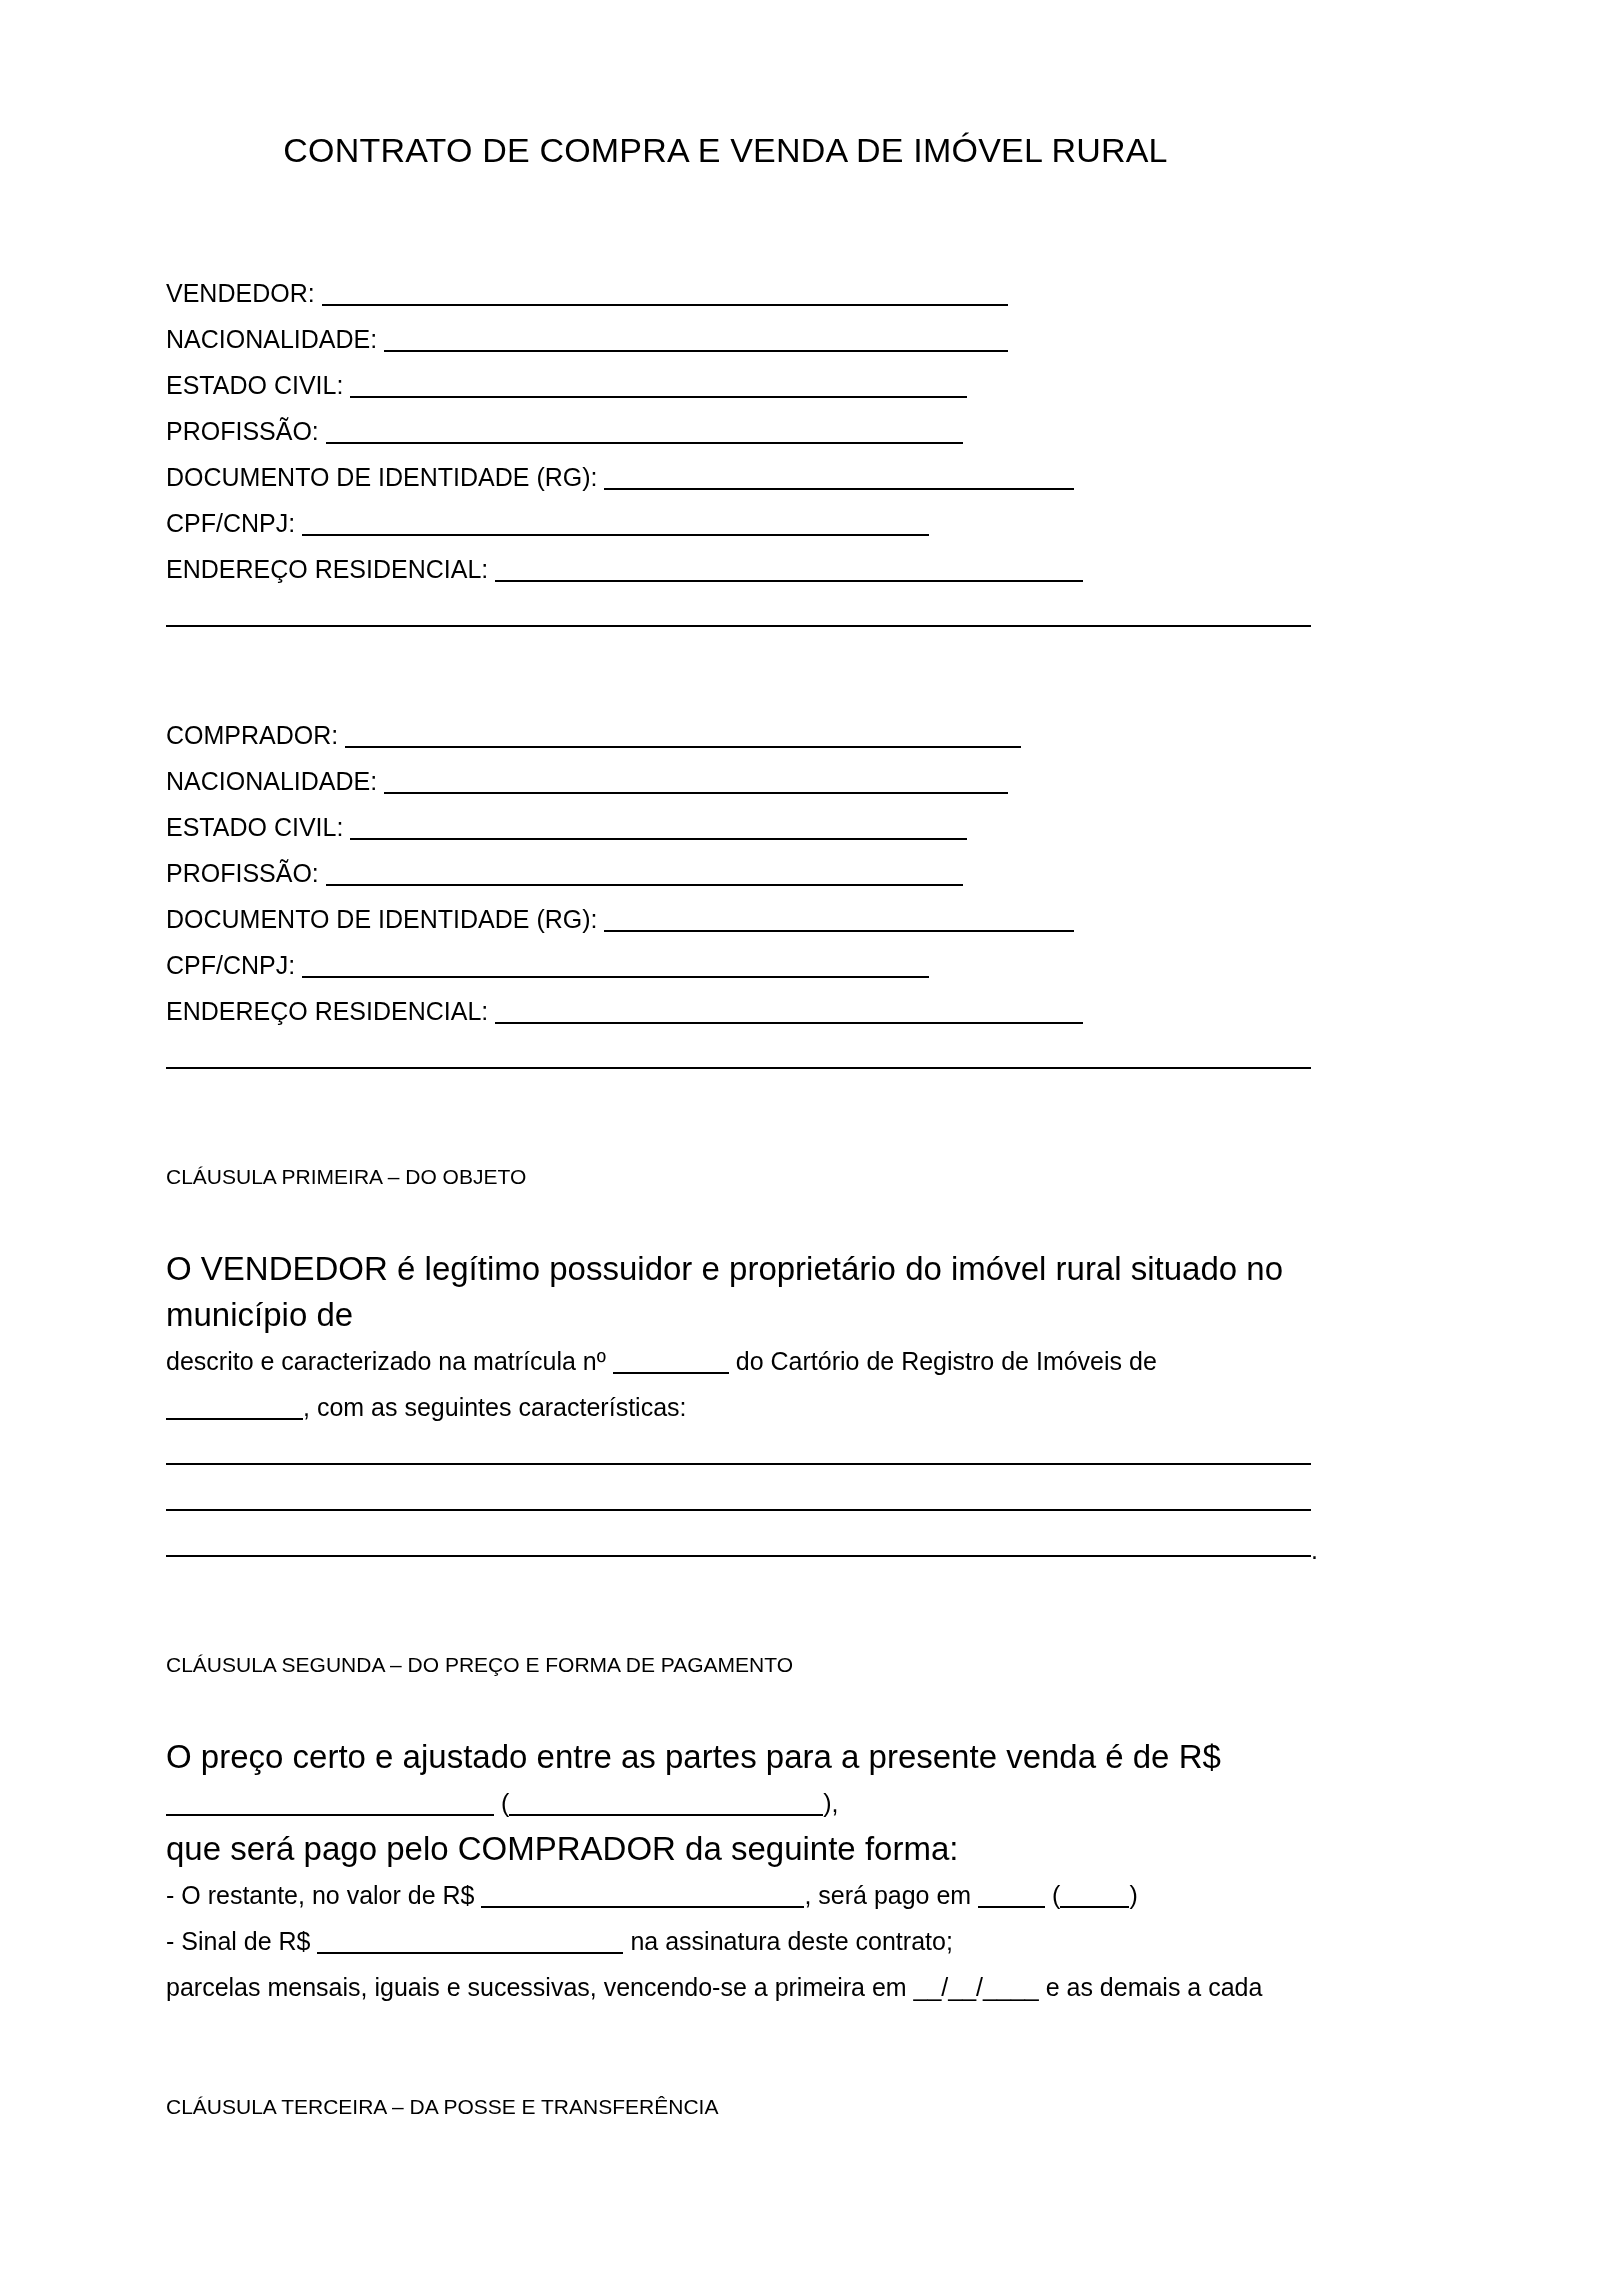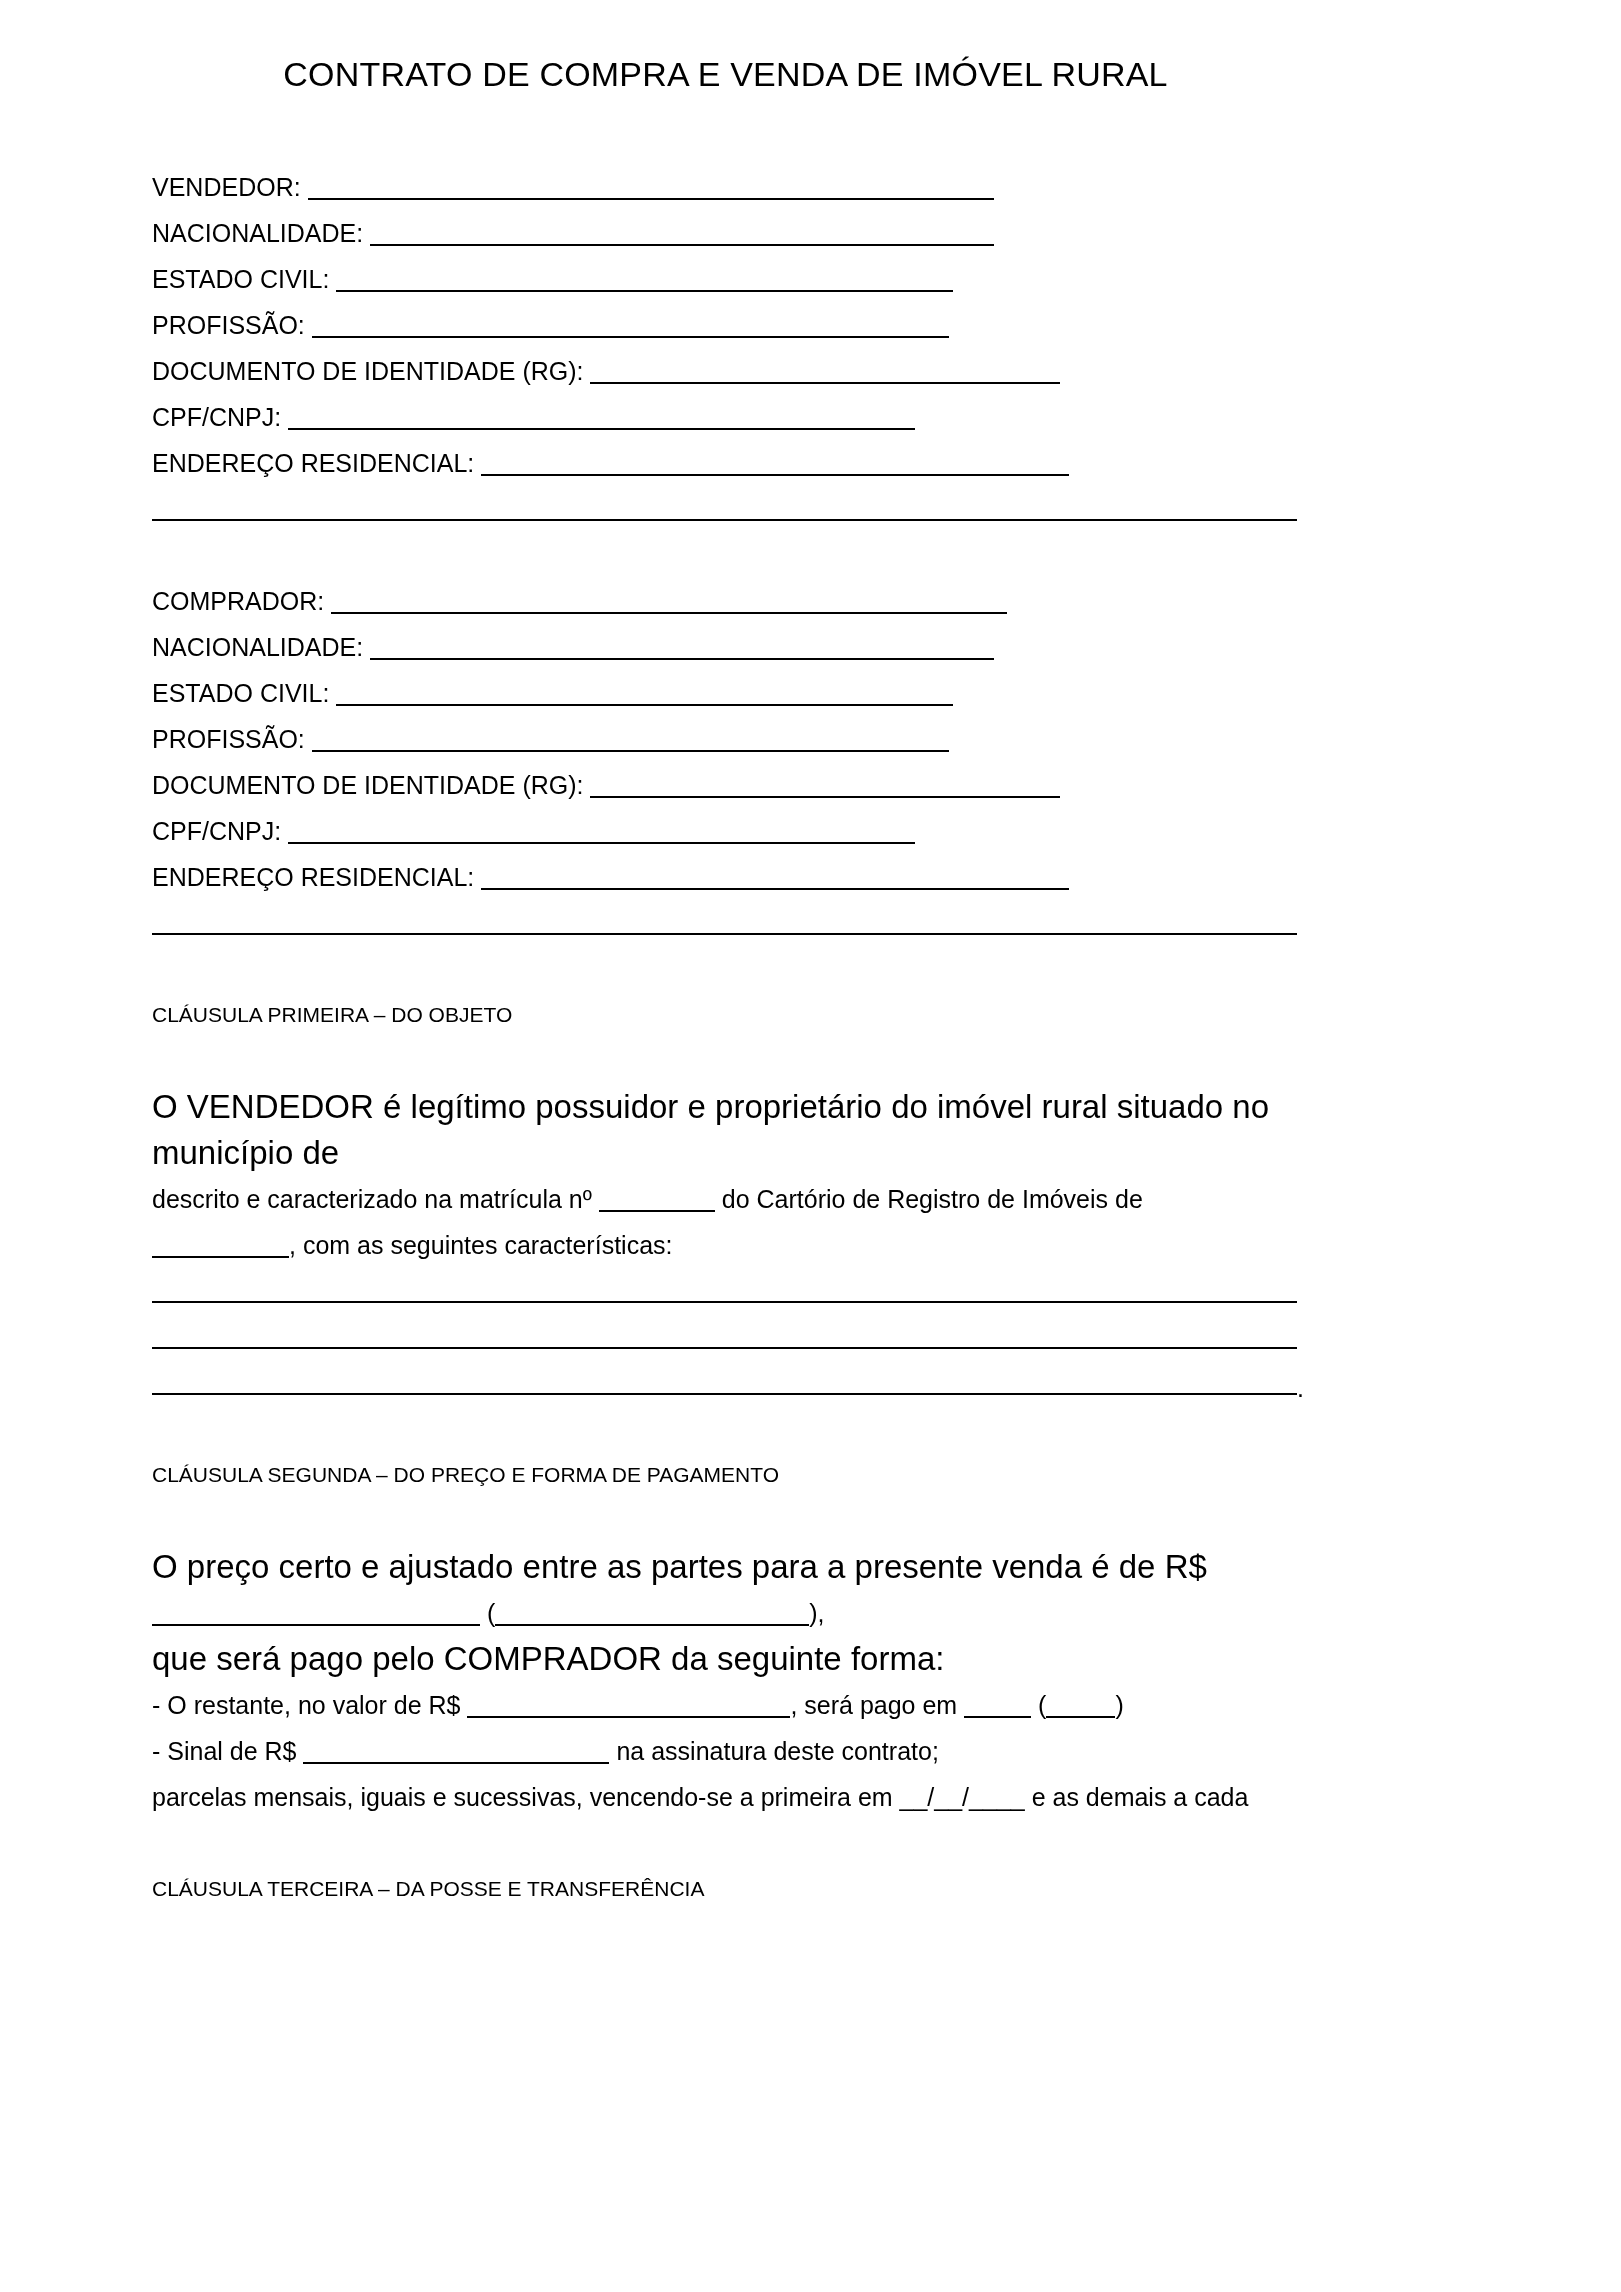--- a/index.html
+++ b/index.html
@@ -23,26 +23,26 @@
     top: 0;
     width: 1147px;
   }
 
   .doc-title {
     text-align: center;
     font-size: 34px;
     font-weight: 400;
     line-height: 1.2;
     letter-spacing: 0.2px;
-    margin: 0;
-    padding-top: 54px;
+    margin: 16px;
+    padding-top: 114px;
     white-space: nowrap;
   }
 
-  .block { margin: 0; padding: 0; }
+  .block { margin: 14px; padding: 0; }
 
   
   .row {
     font-size: 25px;
     line-height: 46px;
     white-space: nowrap;
     margin: 0;
   }
 
   .label { font-size: 25px; }

